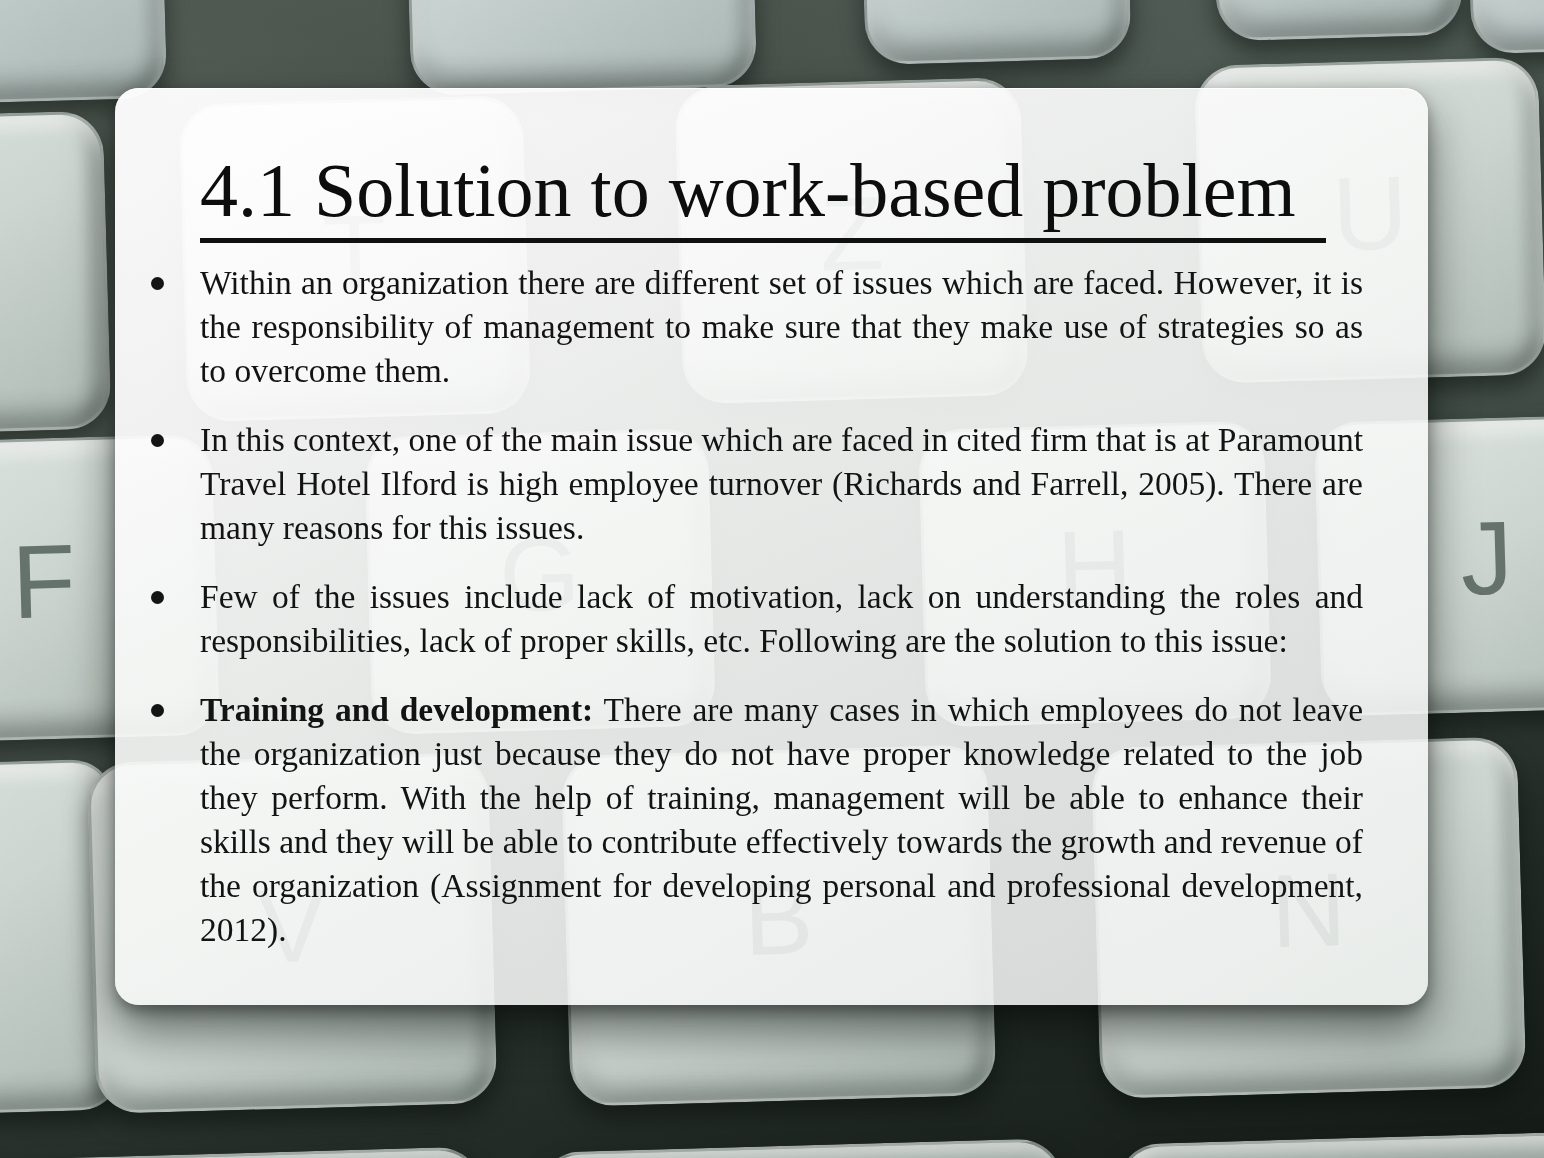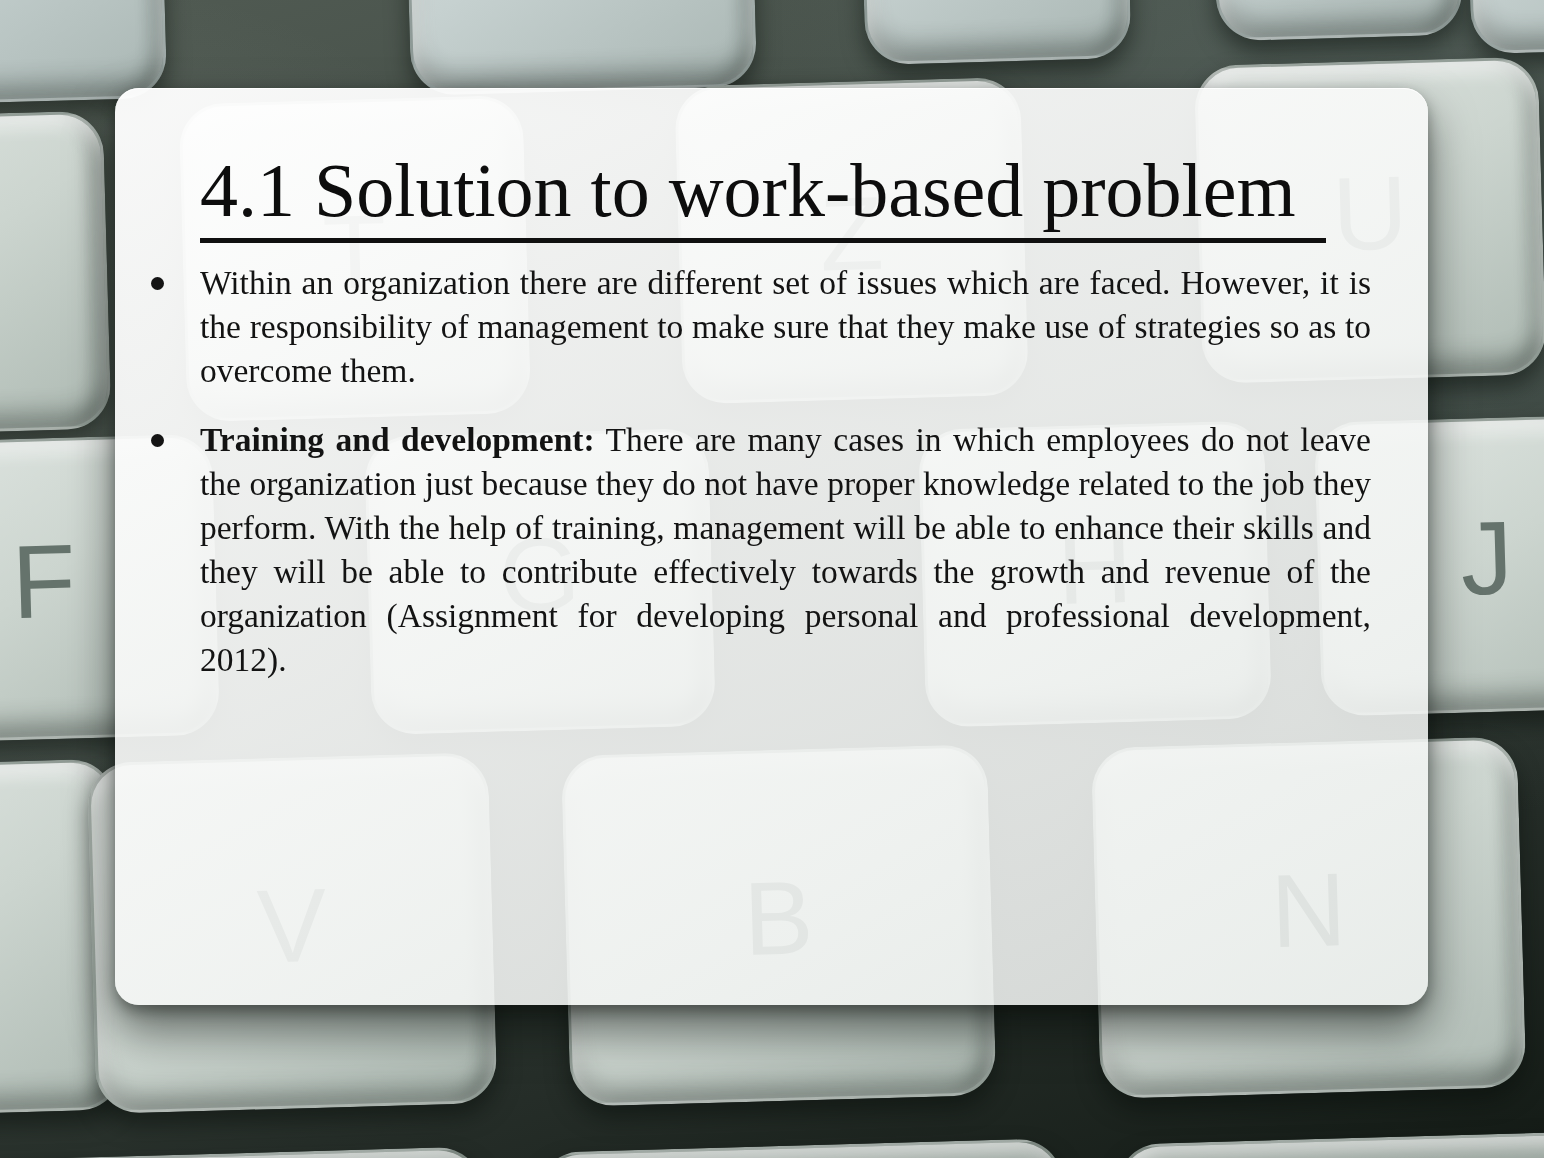--- a/index.html
+++ b/index.html
@@ -39,21 +39,21 @@
     background:linear-gradient(155deg, rgba(255,255,255,0.96) 0%, rgba(248,249,248,0.92) 38%, rgba(238,241,239,0.87) 100%);
     box-shadow:0 24px 46px rgba(8,12,10,0.55), 0 6px 14px rgba(8,12,10,0.35),
                inset 0 1px 0 rgba(255,255,255,0.9);
   }
   .title-wrap { margin:8px 0 0 52px; }
   .title-text {
     display:inline-block; font-size:76px; line-height:1.16; color:#0d0d0d;
     border-bottom:5px solid #101010; padding:0 30px 4px 0; white-space:nowrap;
   }
   ul.bullets { list-style:none; margin:18px 0 0 0; padding:0; }
-  ul.bullets li { display:flex; align-items:flex-start; margin:0 4px 25px 0; }
+  ul.bullets li { display:flex; align-items:flex-start; margin:0 12px 25px 0; }
   ul.bullets li:last-child { margin-bottom:0; }
   .dot { flex:0 0 auto; width:13px; height:13px; border-radius:50%; background:#141414; margin:16px 0 0 3px; }
   .btext { flex:1; margin:0 0 0 36px; font-size:33.5px; line-height:44px; color:#131313; text-align:justify; }
   .lead { font-weight:700; }
   .cite { }
 </style>
 </head>
 <body>
 
 <div class="stage">
@@ -110,18 +110,26 @@
     <div class="title-wrap">
       <h1 class="title-text" style="margin:0; font-weight:400;">4.1 Solution to work-based problem</h1>
     </div>
     <ul class="bullets">
       <li>
         <span class="dot"></span>
         <p class="btext">Within an organization there are different set of issues which are faced. However, it is the responsibility of management to make sure that they make use of strategies so as to overcome them.</p>
       </li>
       <li>
         <span class="dot"></span>
+        <p class="btext">In this context, one of the main issue which are faced in cited firm that is at Paramount Travel Hotel Ilford is high employee turnover (Richards and Farrell, 2005). There are many reasons for this issues.</p>
+      </li>
+      <li>
+        <span class="dot"></span>
+        <p class="btext">Few of the issues include lack of motivation, lack on understanding the roles and responsibilities, lack of proper skills, etc. Following are the solution to this issue:</p>
+      </li>
+      <li>
+        <span class="dot"></span>
         <p class="btext"><span class="lead">Training and development:</span><span> There are many cases in which employees do not leave the organization just because they do not have proper knowledge related to the job they perform. With the help of training, management will be able to enhance their skills and they will be able to contribute effectively towards the growth and revenue of the organization </span><span class="cite">(Assignment for developing personal and professional development</span><span>, 2012).</span></p>
       </li>
     </ul>
   </section>
 
 </div>
 
 </body></html>

